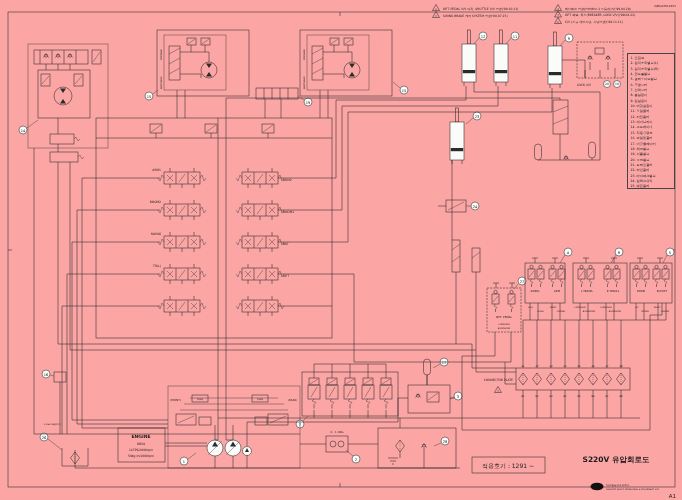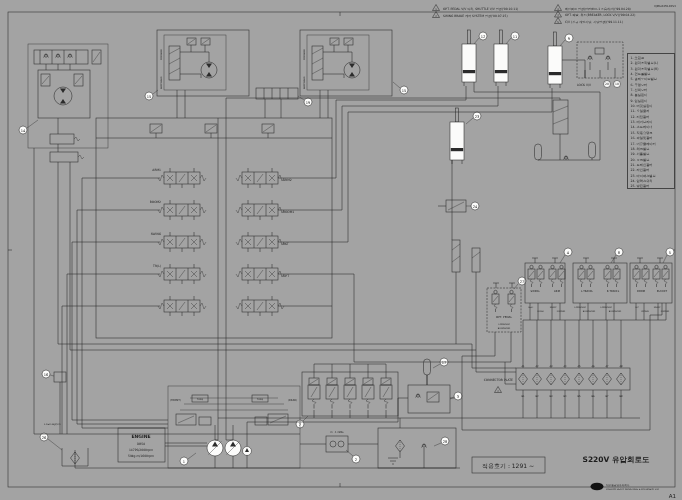--- a/index.html
+++ b/index.html
@@ -1,16 +1,16 @@
 <!DOCTYPE html>
 <html><head>
 <meta charset="utf-8">
 <style>
   html,body{margin:0;padding:0;background:#e8e8e8;}
-  .page{position:relative;width:682px;height:500px;background:#a3a3a3;overflow:hidden;
+  .page{position:relative;width:682px;height:500px;background:#fca5a5;overflow:hidden;
         font-family:"DejaVu Sans",sans-serif;}
   svg{position:absolute;left:0;top:0;}
   svg .w{stroke:#2b2b2b;stroke-width:.55;fill:none;}
   svg .wt{stroke:#2b2b2b;stroke-width:.4;fill:none;}
   svg .fw{fill:#fbfbfa;stroke:#2b2b2b;stroke-width:.55;}
   svg .fb{fill:#2b2b2b;stroke:none;}
   svg .dash{stroke-dasharray:2 1.2;}
   svg text{fill:#1d1d1d;font-family:"DejaVu Sans",sans-serif;}
   .t22{font-size:2.2px;} .t24{font-size:2.4px;} .t26{font-size:2.6px;}
   .t28{font-size:2.8px;} .t30{font-size:3px;}

